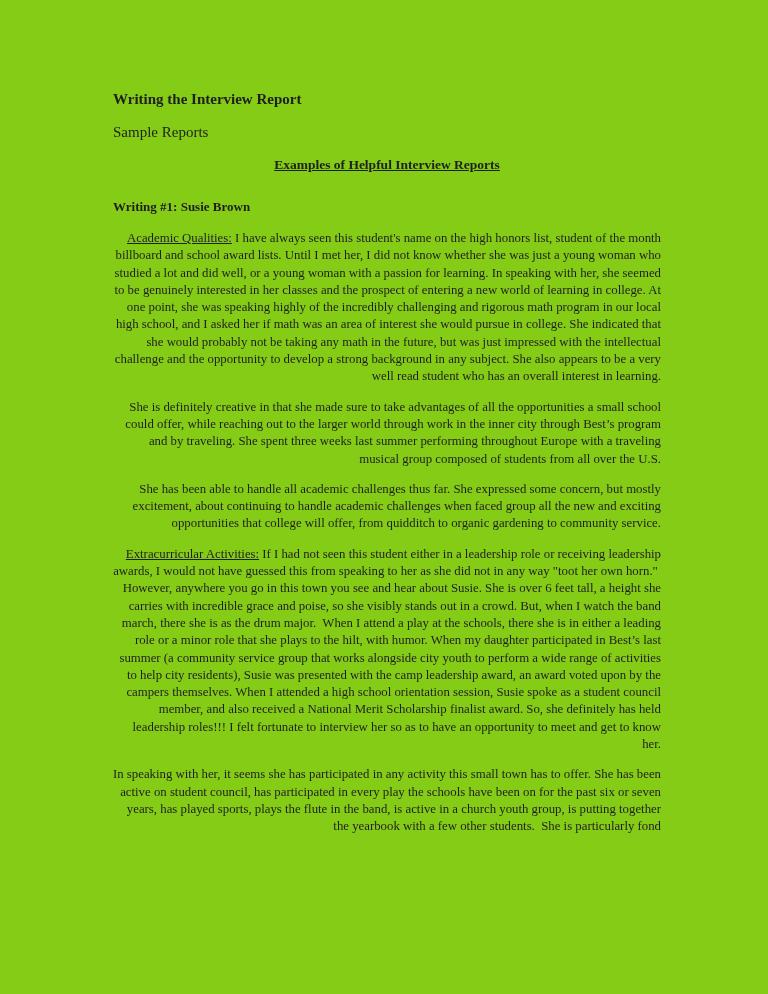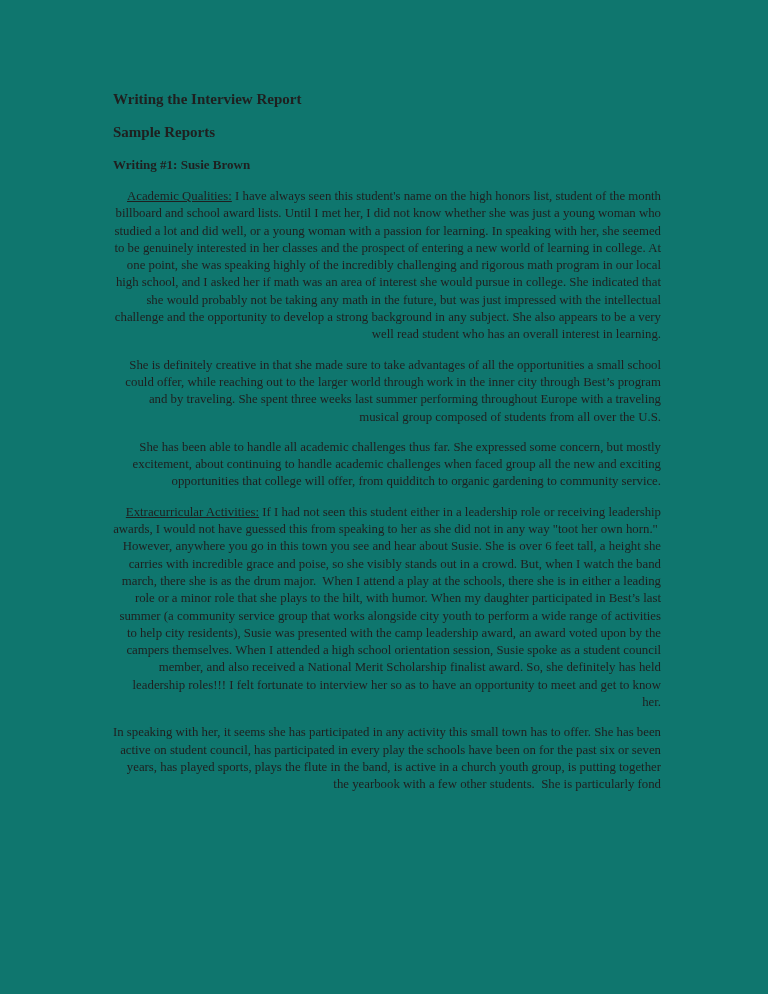--- a/index.html
+++ b/index.html
@@ -12,33 +12,33 @@
     height: 994px;
     overflow: hidden;
     font-family: "Liberation Serif", serif;
     color: #1f1f1f;
   }
   .page {
     box-sizing: border-box;
     width: 768px;
     height: 994px;
     padding: 90px 107px 0 113px;
-    background: #0f766e;
+    background: #84cc16;
   }
   .doc-title {
     font-family: "Liberation Serif", serif;
     font-size: 15px;
     font-weight: bold;
     line-height: 19px;
     margin: 0 0 14px 0;
   }
   .doc-subtitle {
     font-family: "Liberation Serif", serif;
     font-size: 15px;
-    font-weight: bold;
+    font-weight: normal;
     line-height: 19px;
     margin: 0 0 14px 0;
   }
   .section-title {
     font-family: "Liberation Serif", serif;
     font-size: 13.5px;
     font-weight: bold;
     line-height: 18px;
     text-align: center;
     text-decoration: underline;
@@ -60,20 +60,21 @@
   }
   .body-para span.b { font-weight: normal; }
   .body-para span.u { text-decoration: underline; }
 </style>
 </head>
 <body>
 
 <div class="page">
   <h1 class="doc-title">Writing the Interview Report</h1>
   <p class="doc-subtitle">Sample Reports</p>
+  <h2 class="section-title">Examples of Helpful Interview Reports</h2>
   <h3 class="example-label">Writing #1: Susie Brown</h3>
   <div id="paragraphs">
       <p class="body-para"><span class="u">Academic Qualities:</span><span> I have always seen this student's name on the high honors list, student of the month billboard and school award lists. Until I met her, I did not know whether she was just a young woman who studied a lot and did well, or a young woman with a passion for learning. In speaking with her, she seemed to be genuinely interested in her classes and the prospect of entering a new world of learning in college. At one point, she was speaking highly of the incredibly challenging and rigorous math program in our local high school, and I asked her if math was an area of interest she would pursue in college. She indicated that she would probably not be taking any math in the future, but was just impressed with the intellectual challenge and the opportunity to develop a strong background in any subject. She also appears to be a very well read student who has an overall interest in learning.</span></p>
       <p class="body-para"><span>She is definitely </span><span class="b">creative</span><span> in that she made sure to take advantages of all the opportunities a small school could offer, while reaching out to the larger world through work in the inner city through Best’s program and by traveling. She spent three weeks last summer performing throughout Europe with a traveling musical group composed of students from all over the U.S.</span></p>
       <p class="body-para"><span>She has been able to handle all academic challenges thus far. She expressed some concern, but mostly excitement, about continuing to handle academic challenges when faced group all the new and exciting opportunities that college will offer, from quidditch to organic gardening to community service.</span></p>
       <p class="body-para"><span class="u">Extracurricular Activities:</span><span> If I had not seen this student either in a leadership role or receiving leadership awards, I would not have guessed this from speaking to her as she did not in any way "toot her own horn."&nbsp; However, </span><span class="b">anywhere you go in this town you see and hear about Susie</span><span>. She is over 6 feet tall, a height she carries with incredible grace and poise, so she visibly stands out in a crowd. But, when I watch the band march, there she is as the drum major.&nbsp; When I attend a play at the schools, there she is in either a leading role or a minor role that she plays to the hilt, with humor. When my daughter participated in Best’s last summer (a community service group that works alongside city youth to perform a wide range of activities to help city residents), Susie was presented with the camp leadership award, an award voted upon by the campers themselves. When I attended a high school orientation session, Susie spoke as a student council member, and also received a National Merit Scholarship finalist award. So, she definitely has held leadership roles!!! </span><span class="b">I felt fortunate to interview her so as to have an opportunity to meet and get to know her.</span></p>
       <p class="body-para"><span>In speaking with her, it seems </span><span class="b">she has participated in any activity this small town has to offer</span><span>. She has been active on student council, has participated in every play the schools have been on for the past six or seven years, has played sports, plays the flute in the band, is active in a church youth group, is putting together the yearbook with a few other students.&nbsp; She is particularly fond</span></p>
     </div>
 </div>
 

